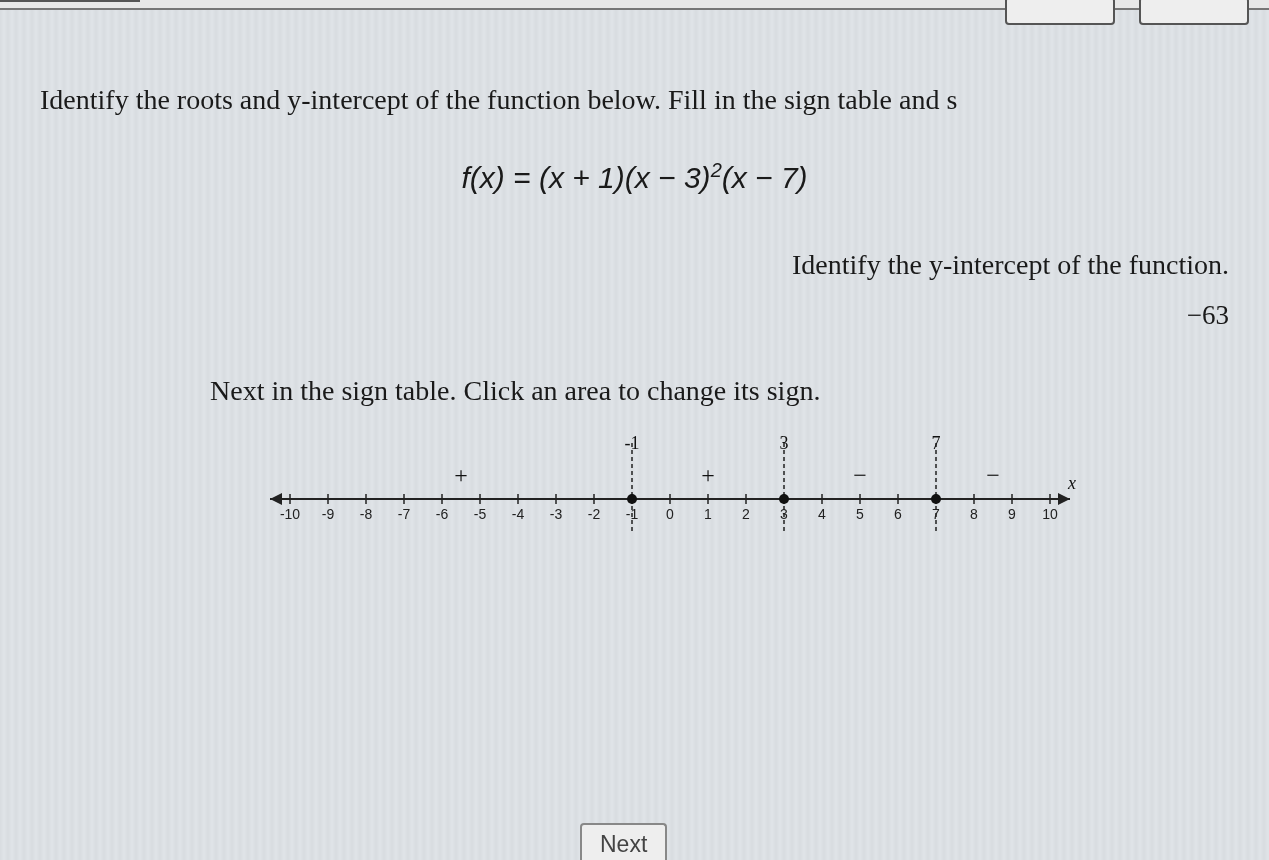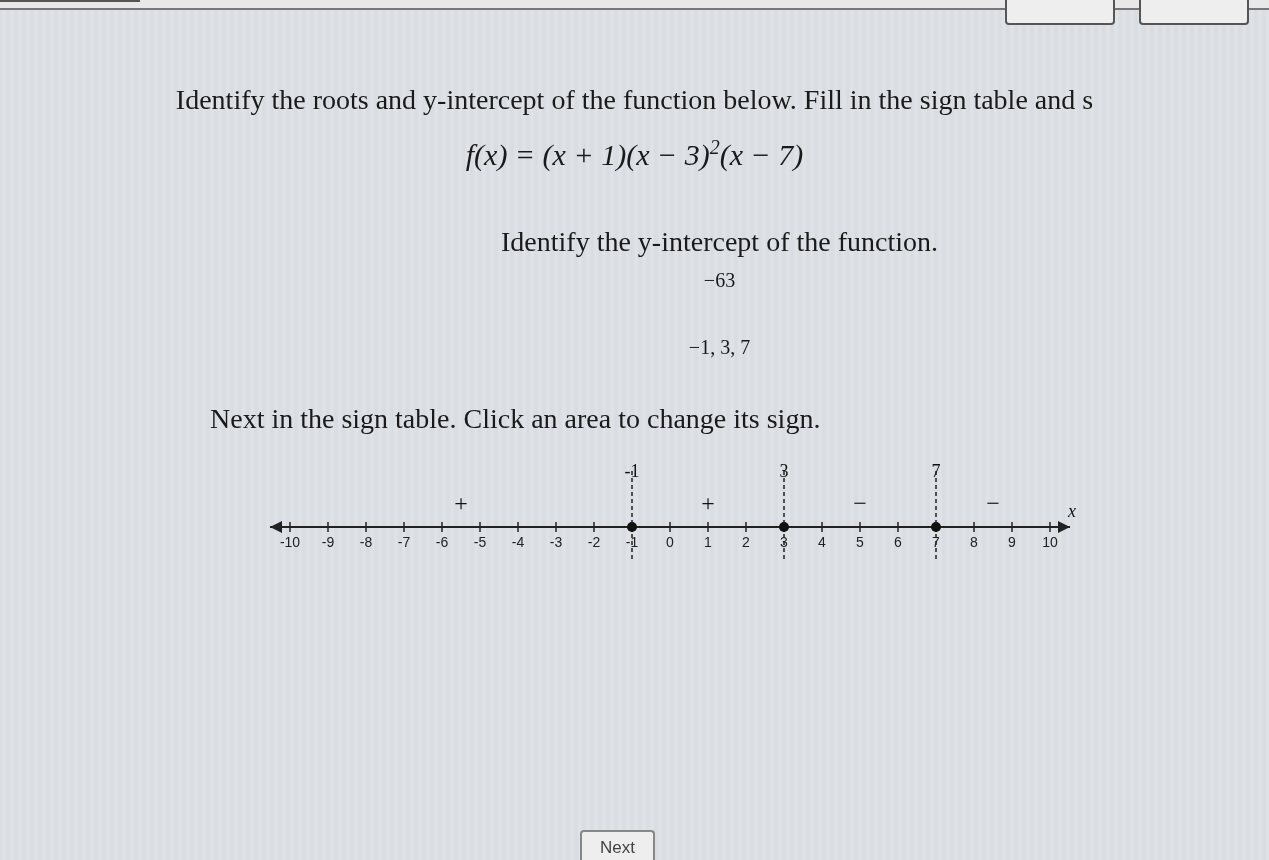--- a/index.html
+++ b/index.html
@@ -40,52 +40,51 @@
   .top-btn {
     width: 110px;
     height: 28px;
     border: 2px solid #555;
     border-radius: 4px;
     background: #eee;
   }
   .instruction {
     font-size: 28px;
     line-height: 1.45;
-    margin-bottom: 15px;
+    margin-bottom: 38px;
     font-weight: 500;
-    text-align: center;
   }
   .formula {
     text-align: center;
     font-size: 30px;
     font-style: italic;
-    font-family: Liberation Serif, serif;
+    font-family: Liberation Sans, sans-serif;
     margin-bottom: 50px;
   }
   .formula .fn { font-style: italic; }
   .formula .exp { font-size: 20px; vertical-align: super; }
   .prompt-block {
-    text-align: center;
+    text-align: right;
     margin-bottom: 44px;
   }
   .prompt-text {
     font-size: 28px;
     line-height: 1.4;
   }
   .cursor-caret {
     display: inline-block;
     width: 0;
     border-left: 2px solid #333;
     height: 26px;
     vertical-align: middle;
     margin: 0 1px;
   }
   .prompt-answer {
-    font-size: 20px;
-    margin-top: 8px;
+    font-size: 27px;
+    margin-top: 16px;
   }
   .indent-left {
     padding-left: 170px;
   }
   .sign-prompt {
     font-size: 28px;
     padding-left: 170px;
     margin-bottom: 24px;
   }
 
@@ -129,21 +128,21 @@
 
   .next-btn {
     position: absolute;
     left: 580px;
     bottom: 0;
     border: 2px solid #888;
     border-bottom: none;
     border-radius: 4px 4px 0 0;
     padding: 6px 18px 2px 18px;
     font-family: Arial, sans-serif;
-    font-size: 17px;
+    font-size: 23px;
     color: #444;
     background: #eee;
     cursor: pointer;
   }
 </style>
 </head>
 <body>
 
 <div class="top-edge">
   <div class="top-buttons">
@@ -161,21 +160,20 @@
   <div class="formula">
     <span class="fn">f</span>(<span class="fn">x</span>) = (<span class="fn">x</span> + 1)(<span class="fn">x</span> − 3)<span class="exp">2</span>(<span class="fn">x</span> − 7)
   </div>
 
   <div class="prompt-block indent-left">
     <div class="prompt-text">Identify the y-intercept of the function.</div>
     <div class="prompt-answer">−63</div>
   </div>
 
   <div class="prompt-block indent-left">
-    <div class="prompt-answer">−1, 3, 7</div>
   </div>
 
   <div class="sign-prompt">Next in the sign table. Click an area to change its sign.</div>
 
   <div class="numline-wrap">
     <svg class="numline" viewBox="0 0 820 110">
       <g id="numline-g">
           <line x1="10" y1="68" x2="810" y2="68" class="axis"></line>
           <polygon points="10,68 22,62 22,74" class="arrow"></polygon>
           <polygon points="810,68 798,62 798,74" class="arrow"></polygon>

